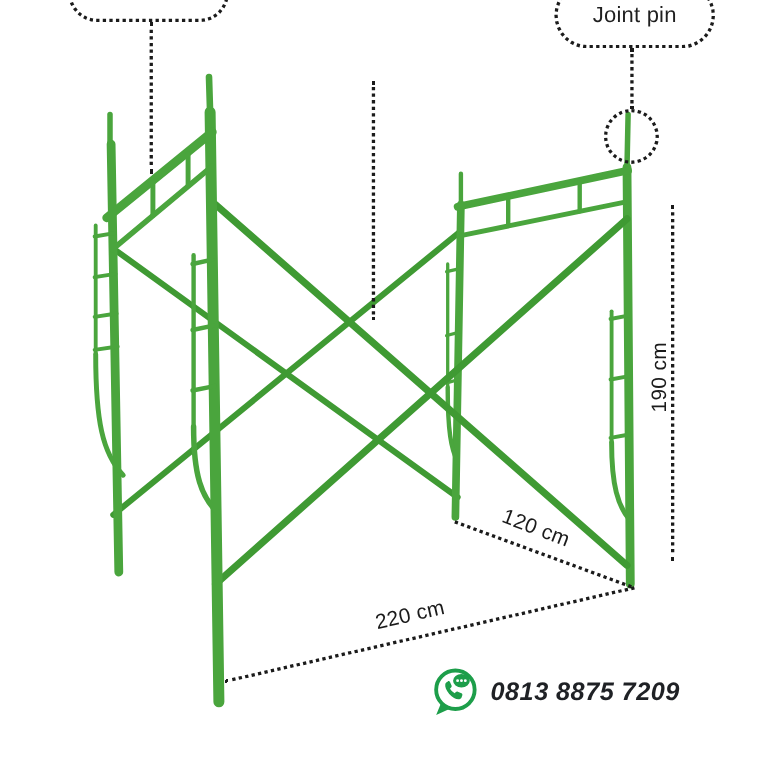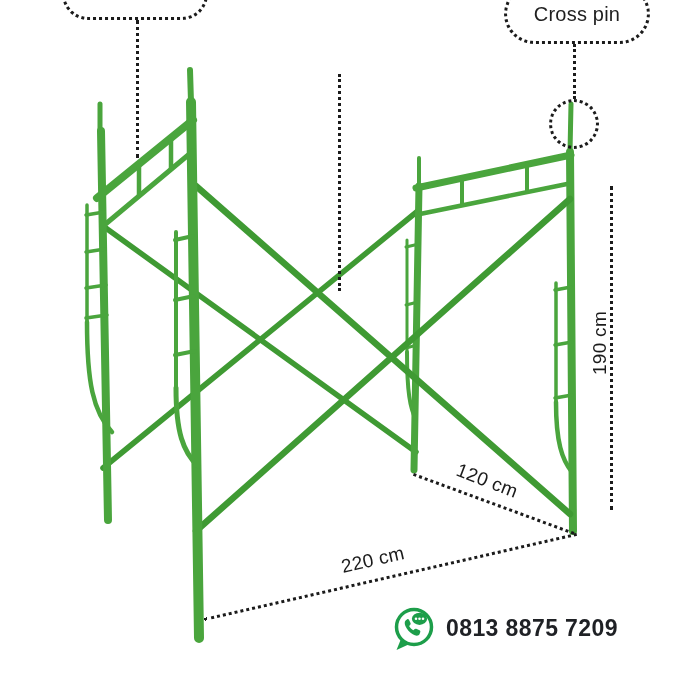--- a/index.html
+++ b/index.html
@@ -29,21 +29,21 @@
   .pin-circle{position:absolute;border:3.5px dotted var(--ink);border-radius:50%;}
 
   .dim-line{position:absolute;height:0;border-top:3.5px dotted var(--ink);transform-origin:0 0;}
   .dim-line-v{position:absolute;width:0;border-left:3.5px dotted var(--ink);}
   .dim-label{
     position:absolute;font-size:19px;color:var(--ink);text-align:center;
     white-space:nowrap;letter-spacing:.3px;
   }
 
   .contact{position:absolute;left:391px;top:605px;display:flex;align-items:center;gap:9px;}
-  .phone-number{font-size:23px;font-weight:700;color:var(--phone-color);letter-spacing:.4px;}
+  .phone-number{font-size:23px;font-weight:700;color:var(--phone-color);letter-spacing:.4px;font-style:italic;}
 </style>
 </head>
 <body>
 
 <div class="stage">
 
   <svg class="scaffold" width="700" height="700" viewBox="0 0 700 700">
 
     <g>
       <line class="brace" x1="103" y1="226" x2="416" y2="452" stroke-width="5.5"></line>
@@ -100,21 +100,21 @@
   </svg>
 
   <div class="bubble" style="left:62px;top:-32px;width:146px;height:52px;border-radius:26px;">
     <span></span>
   </div>
   <div class="leader-v" style="left:136px;top:20px;height:138px;"></div>
 
   <div class="leader-v" style="left:338px;top:74px;height:217px;"></div>
 
   <div class="bubble" style="left:504px;top:-16px;width:146px;height:60px;border-radius:30px;">
-    <span>Cross pin</span>
+    <span>Joint pin</span>
   </div>
   <div class="leader-v" style="left:573px;top:44px;height:55px;"></div>
   <div class="pin-circle" style="left:549px;top:99px;width:50px;height:50px;"></div>
 
   <div class="dim-line-v" style="left:610px;top:186px;height:324px;"></div>
   <div class="dim-label" style="left:561px;top:331px;width:80px;height:24px;transform:rotate(-90deg);">190 cm</div>
 
   <div class="dim-line" style="left:414px;top:473px;width:171px;transform:rotate(20.2deg);"></div>
   <div class="dim-label" style="left:437px;top:470px;width:100px;transform:rotate(21deg);">120 cm</div>
 

